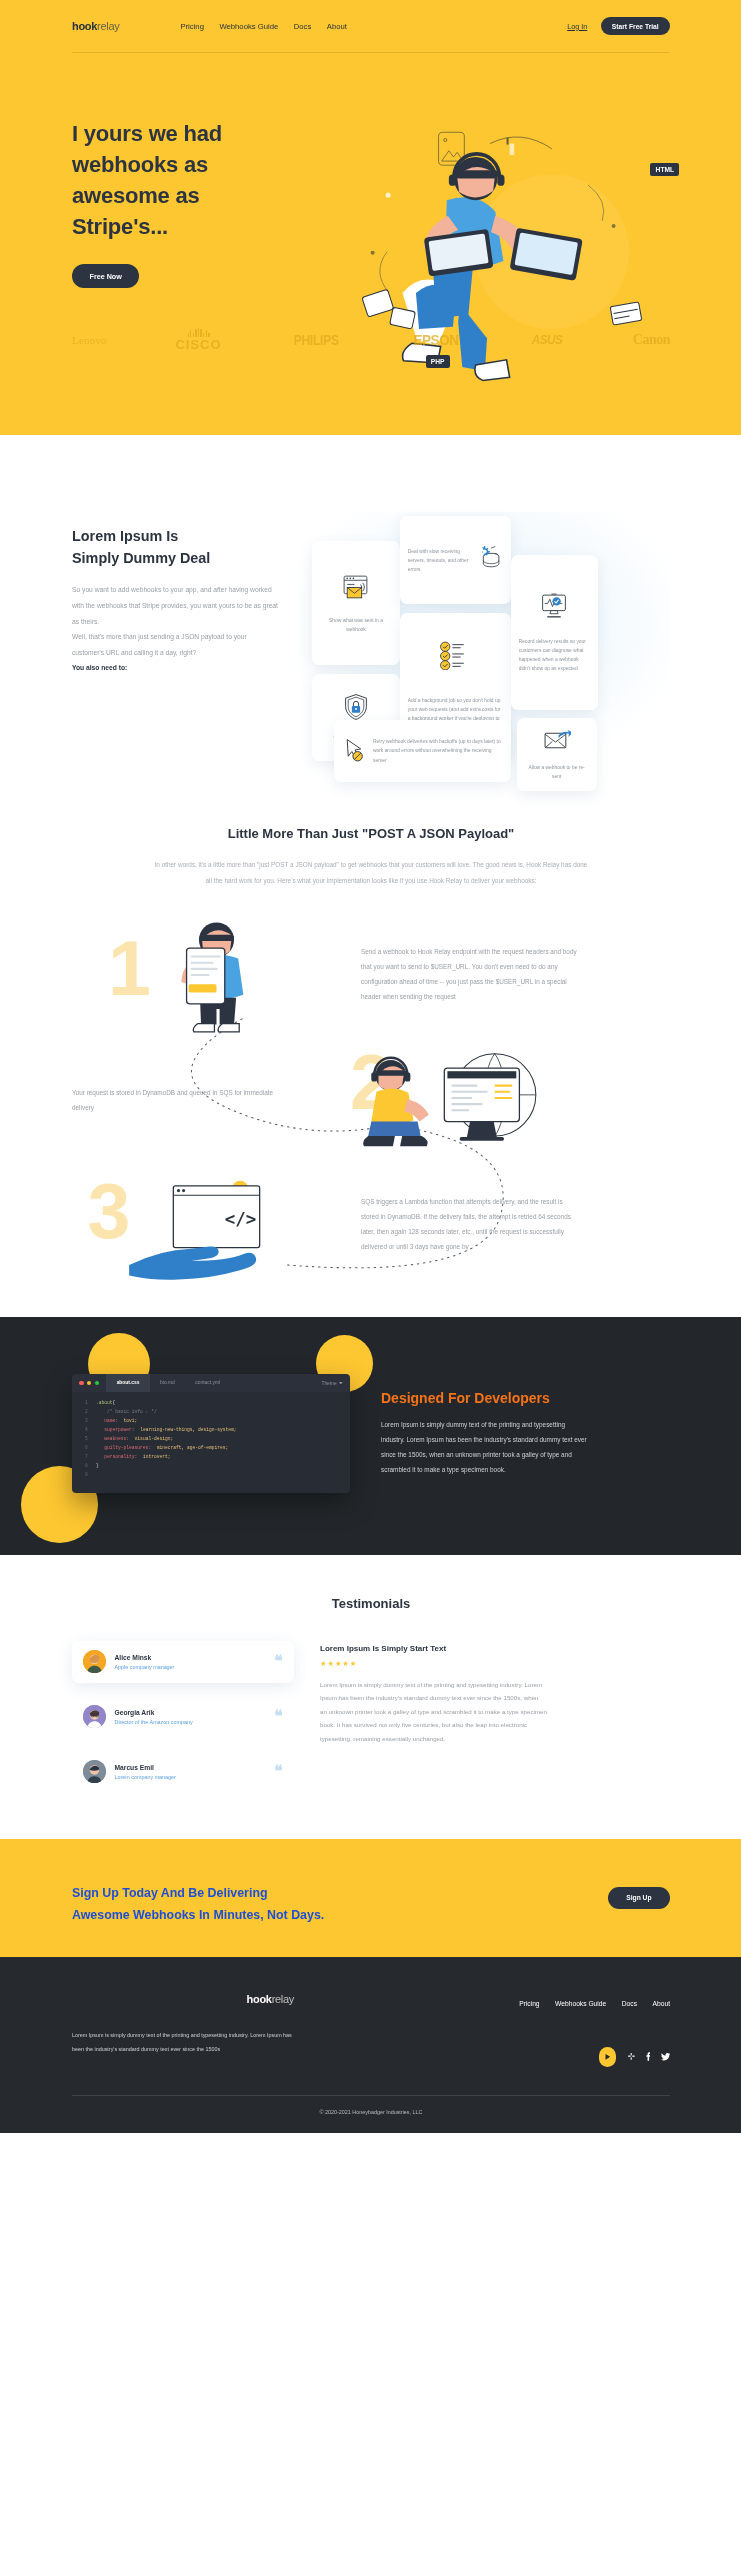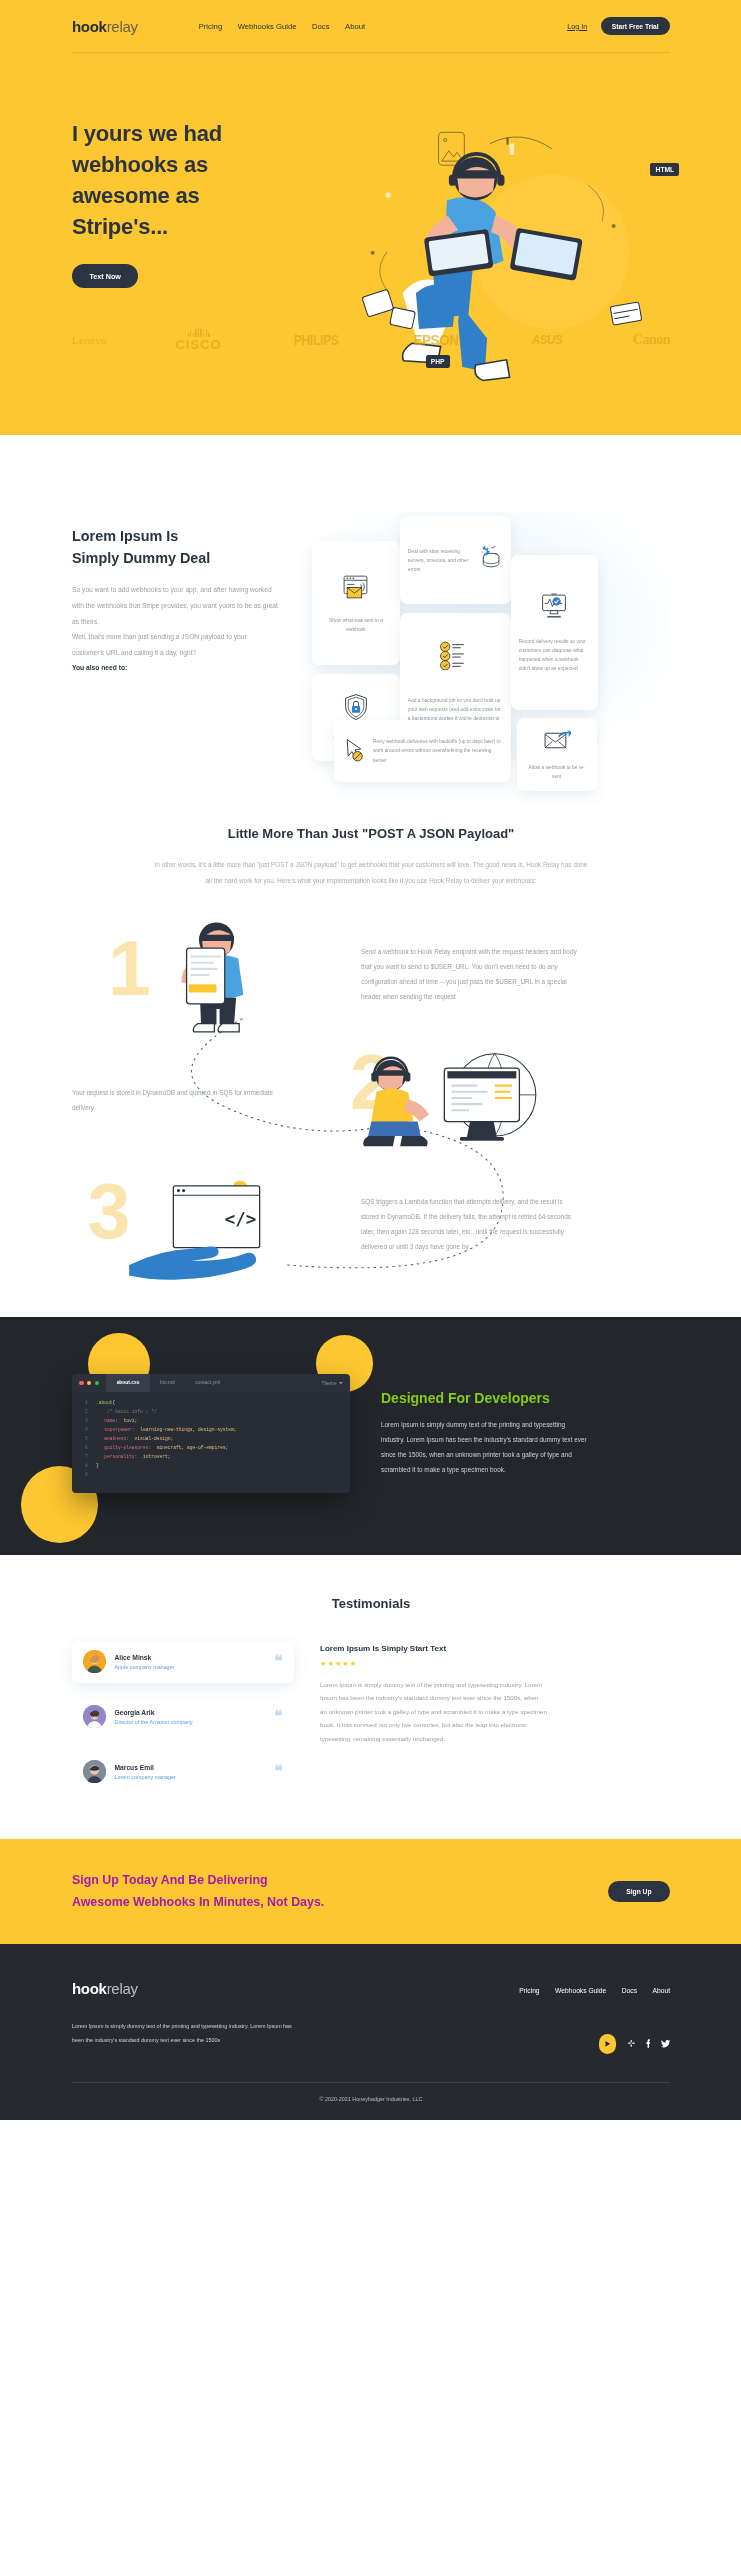--- a/index.html
+++ b/index.html
@@ -3,21 +3,21 @@
 <meta charset="utf-8">
 <style>
   *{box-sizing:border-box;margin:0;padding:0;}
   html,body{width:742px;}
   body{font-family:"Liberation Sans",sans-serif;background:#fff;color:#2b3440;-webkit-font-smoothing:antialiased;}
   .wrap{width:742px;margin:0 auto;position:relative;}
 
   
   .hero{background:#FDC731;width:742px;height:435px;position:relative;overflow:hidden;}
   .nav{width:598px;margin:0 auto;display:flex;align-items:center;height:52px;position:relative;z-index:5;}
-  .logo{font-size:15px;letter-spacing:-0.3px;line-height:1;display:flex;align-items:baseline;}
+  .logo{font-size:11px;letter-spacing:-0.3px;line-height:1;display:flex;align-items:baseline;justify-content:flex-end;}
   .logo .b{font-weight:700;color:#27313d;}
   .logo .t{font-weight:400;color:#4d4f4a;opacity:.85;}
   .logo.light .b{color:#fff;}
   .logo.light .t{color:#d9d9d9;}
   .nav-links{display:flex;gap:15.5px;margin-left:61px;}
   .nav-links a{font-size:7.7px;color:#27313d;text-decoration:none;font-weight:400;}
   .nav-right{margin-left:auto;display:flex;align-items:center;gap:13.4px;}
   .login{font-size:7.2px;color:#27313d;text-decoration:underline;}
   .btn-dark{background:#2b3440;color:#fff;border:none;border-radius:11.3px;padding:5.7px 11.3px;font-size:6.7px;font-weight:700;font-family:inherit;cursor:pointer;white-space:nowrap;}
   .nav-rule{width:598px;margin:0 auto;height:0.5px;background:rgba(0,0,0,.10);}
@@ -82,21 +82,21 @@
   .ed-tab.active{background:#373d49;color:#fff;font-weight:700;}
   .ed-theme{margin-left:auto;font-size:4.9px;color:#8b93a1;padding-right:7.2px;display:flex;align-items:center;gap:2.6px;}
   .ed-body{background:#282c34;padding:7.2px 0 13.4px;font-family:"Liberation Mono",monospace;font-size:4.6px;line-height:1.95;}
   .ln{display:flex;}
   .ln .n{width:24px;text-align:right;padding-right:8.2px;color:#5d6676;}
   .ln .c{white-space:pre;}
   .k-sel{color:#a9c47f;} .k-brace{color:#cfd3da;} .k-com{color:#737e8c;}
   .k-prop{color:#e06c75;} .k-colon{color:#9aa3b0;} .k-val{color:#e5c07b;}
   .blob-y{position:absolute;background:#FDC731;border-radius:50%;}
   .dev-txt{flex:1;}
-  .dev-title{font-size:14px;font-weight:700;color:#84cc16;}
+  .dev-title{font-size:14px;font-weight:700;color:#f97316;}
   .dev-body{margin-top:11.3px;font-size:6.4px;line-height:2.35;color:#cfd3d8;max-width:206px;}
 
   
   .testi{background:#fff;padding:41px 0 46px;}
   .testi-h{text-align:center;font-size:13px;font-weight:700;color:#2b3440;margin-bottom:30px;}
   .testi-in{width:598px;margin:0 auto;display:flex;gap:26px;}
   .tlist{width:222px;display:flex;flex-direction:column;gap:13.4px;}
   .tcard{background:#fff;border-radius:7.2px;box-shadow:0 4.1px 14.4px rgba(60,100,140,.12);padding:9.3px 11.3px;display:flex;align-items:center;gap:8.2px;position:relative;}
   .tcard.plain{box-shadow:none;background:transparent;}
   .av{width:23px;height:23px;border-radius:50%;flex:0 0 auto;overflow:hidden;position:relative;}
@@ -104,21 +104,21 @@
   .trole{font-size:5.4px;color:#5a9fe0;margin-top:2.6px;}
   .qm{margin-left:auto;font-size:15.5px;color:#c4ddf2;font-weight:700;line-height:.7;font-family:"Liberation Serif",serif;}
   .tbody{flex:1;padding-top:3.1px;}
   .tbody h3{font-size:8px;font-weight:700;color:#2b3440;}
   .stars{margin-top:6.2px;color:#FDC731;font-size:7.2px;letter-spacing:1px;}
   .tbody p{margin-top:9.3px;font-size:6.2px;line-height:2.2;color:#9aa0a6;max-width:227px;}
 
   
   .cta{background:#FDC731;padding:30px 0;}
   .cta-in{width:598px;margin:0 auto;display:flex;align-items:center;}
-  .cta-h{font-size:12.4px;font-weight:700;line-height:1.85;color:#a21caf;}
+  .cta-h{font-size:12.4px;font-weight:700;line-height:1.85;color:#1d4ed8;margin-top:13px;}
   .cta-btn{margin-left:auto;background:#2b3440;color:#fff;border:none;border-radius:13.4px;padding:7.2px 18.5px;font-size:6.7px;font-weight:700;font-family:inherit;cursor:pointer;}
 
   
   .foot{background:#26292d;padding:37px 0 0;}
   .foot-in{width:598px;margin:0 auto;}
   .foot-top{display:flex;}
   .foot-l{width:222px;}
   .foot-desc{margin-top:23px;font-size:5.4px;line-height:2.6;color:#cfd2d6;}
   .foot-r{flex:1;display:flex;flex-direction:column;align-items:flex-end;}
   .foot-nav{display:flex;gap:15.5px;margin-top:5.2px;}
@@ -148,21 +148,21 @@
     </div>
     <div class="nav-right">
       <a href="#" class="login">Log In</a>
       <button class="btn-dark">Start Free Trial</button>
     </div>
   </nav>
   <div class="nav-rule"></div>
 
   <div class="hero-inner">
     <h1 class="hero-title">I yours we had webhooks as awesome as Stripe's...</h1>
-    <button class="hero-btn">Text Now</button>
+    <button class="hero-btn">Free Now</button>
 
     
     <div class="hero-art">
       <svg viewBox="0 0 700 540" xmlns="http://www.w3.org/2000/svg">
         <g stroke="#3a3f36" stroke-width="1.6" fill="none" opacity=".75">
           <rect x="220" y="18" width="50" height="64" rx="8"></rect>
           <circle cx="233" cy="33" r="3"></circle>
           <path d="M226 74 l14-20 9 12 7-9 12 17z"></path>
           <path d="M320 40 q60 -30 120 10"></path>
           <circle cx="122" cy="140" r="5" fill="#fff" stroke="none"></circle>

